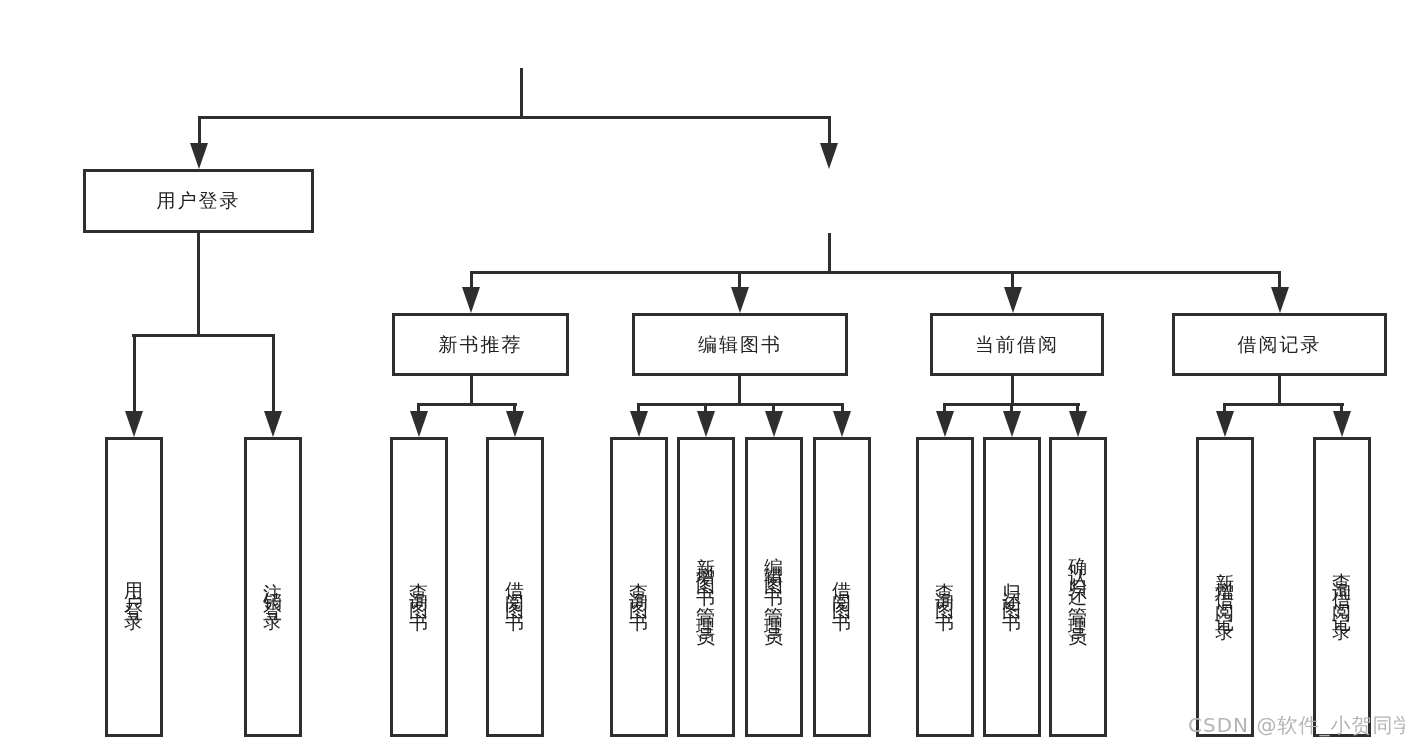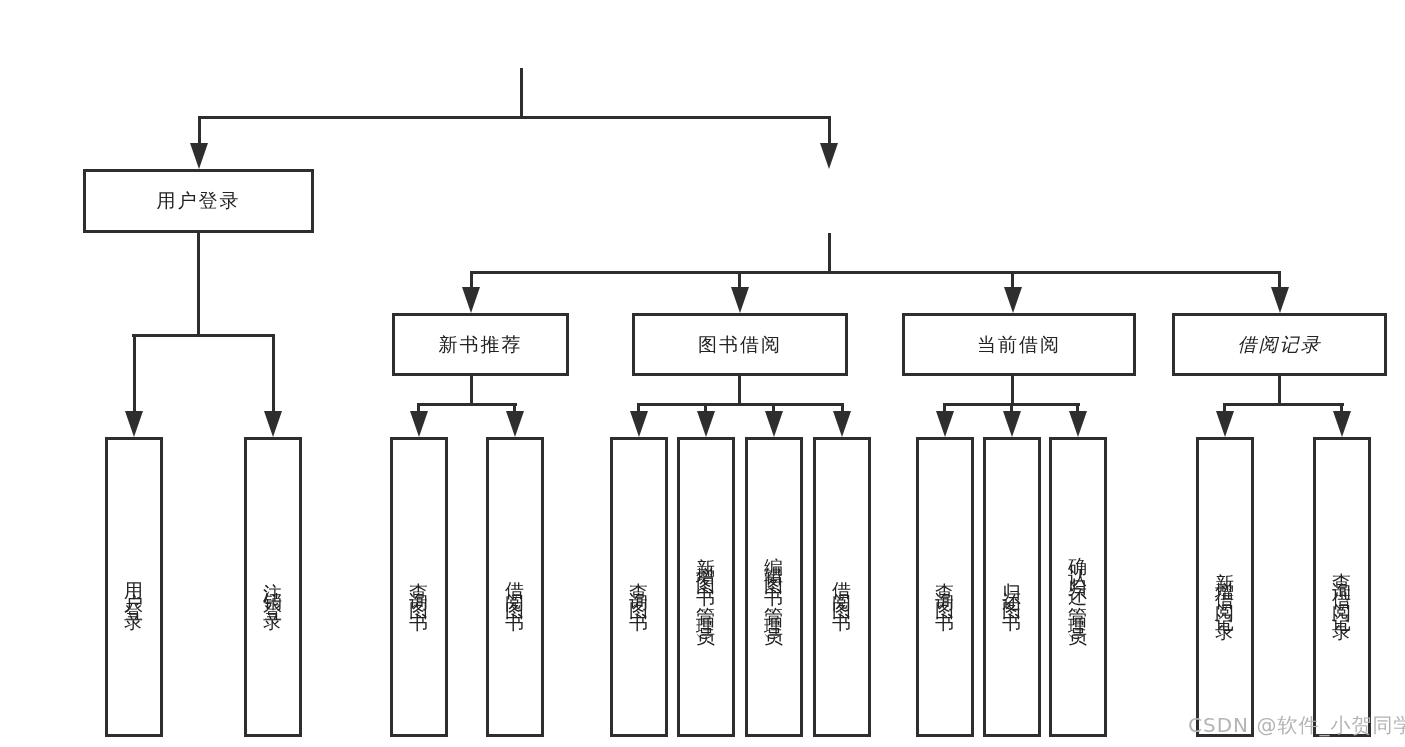--- a/index.html
+++ b/index.html
@@ -70,26 +70,26 @@
   <div class="ah" style="left:731px;top:287px;"></div>
   <div class="line" style="left:1011px;top:274px;width:3px;height:14px;"></div>
   <div class="ah" style="left:1004px;top:287px;"></div>
   <div class="line" style="left:1278px;top:274px;width:3px;height:14px;"></div>
   <div class="ah" style="left:1271px;top:287px;"></div>
 
   <div class="box" style="left:364px;top:313px;width:177px;height:63px;margin-left:28px;">
     <span class="hlabel">新书推荐</span>
   </div>
   <div class="box" style="left:632px;top:313px;width:216px;height:63px;">
-    <span class="hlabel">图书借阅</span>
+    <span class="hlabel">编辑图书</span>
   </div>
-  <div class="box" style="left:902px;top:313px;width:234px;height:63px;">
+  <div class="box" style="left:930px;top:313px;width:174px;height:63px;">
     <span class="hlabel">当前借阅</span>
   </div>
-  <div class="box" style="left:1172px;top:313px;width:215px;height:63px;font-style:italic;">
+  <div class="box" style="left:1172px;top:313px;width:215px;height:63px;">
     <span class="hlabel">借阅记录</span>
   </div>
 
   <div class="line" style="left:470px;top:376px;width:3px;height:30px;"></div>
   <div class="line" style="left:417px;top:403px;width:100px;height:3px;"></div>
   <div class="line" style="left:417px;top:406px;width:3px;height:8px;"></div>
   <div class="ah" style="left:410px;top:411px;"></div>
   <div class="line" style="left:513px;top:406px;width:3px;height:8px;"></div>
   <div class="ah" style="left:506px;top:411px;"></div>
 

